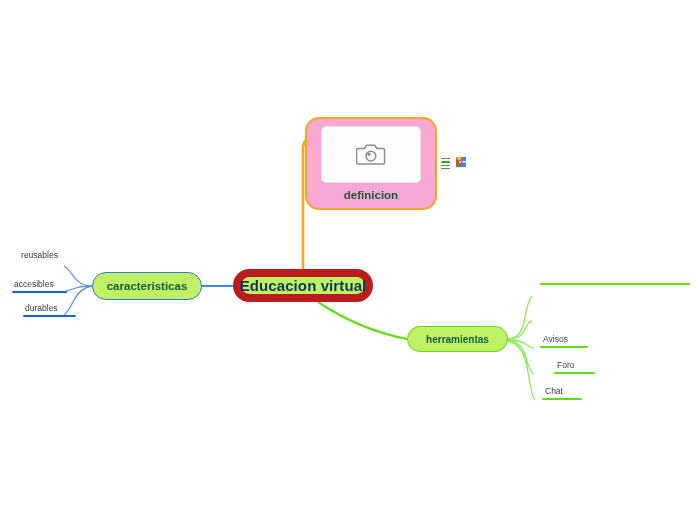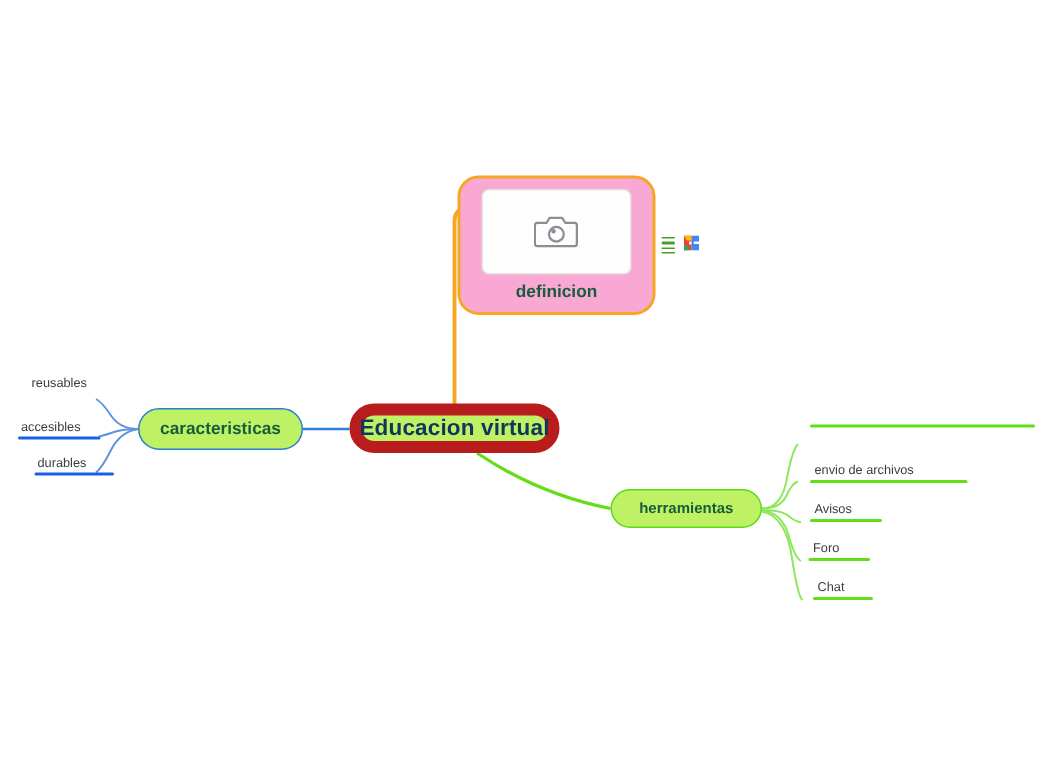--- a/index.html
+++ b/index.html
@@ -252,31 +252,27 @@
   </div>
 
   <div class="node node-branch-green">
     <span class="node-label">herramientas</span>
   </div>
 
   <div class="leaf leaf-right" style="left:540px; top:282px; width:150px;">
     <span class="leaf-underline u-green"></span>
   </div>
 
-  <div class="leaf leaf-right" style="left:540px; top:308px; width:105px;">
-    <span class="leaf-label">envio de archivos</span>
-    <span class="leaf-underline u-green"></span>
-  </div>
 
   <div class="leaf leaf-right" style="left:540px; top:334px; width:48px;">
     <span class="leaf-label">Avisos</span>
     <span class="leaf-underline u-green"></span>
   </div>
 
-  <div class="leaf leaf-right" style="left:539px; top:360px; width:41px;justify-content:center;">
+  <div class="leaf leaf-right" style="left:554px; top:360px; width:41px;justify-content:center;">
     <span class="leaf-label">Foro</span>
     <span class="leaf-underline u-green"></span>
   </div>
 
   <div class="leaf leaf-right" style="left:542px; top:386px; width:40px;">
     <span class="leaf-label">Chat</span>
     <span class="leaf-underline u-green"></span>
   </div>
 
 </div>

